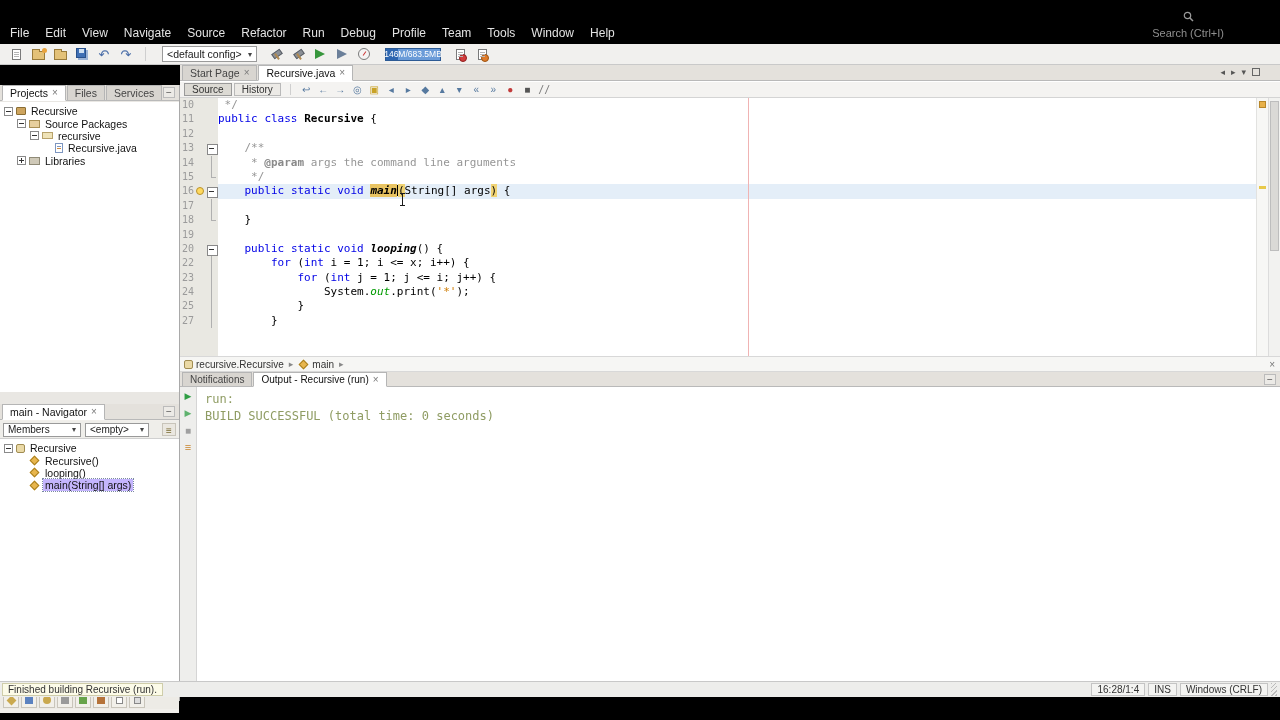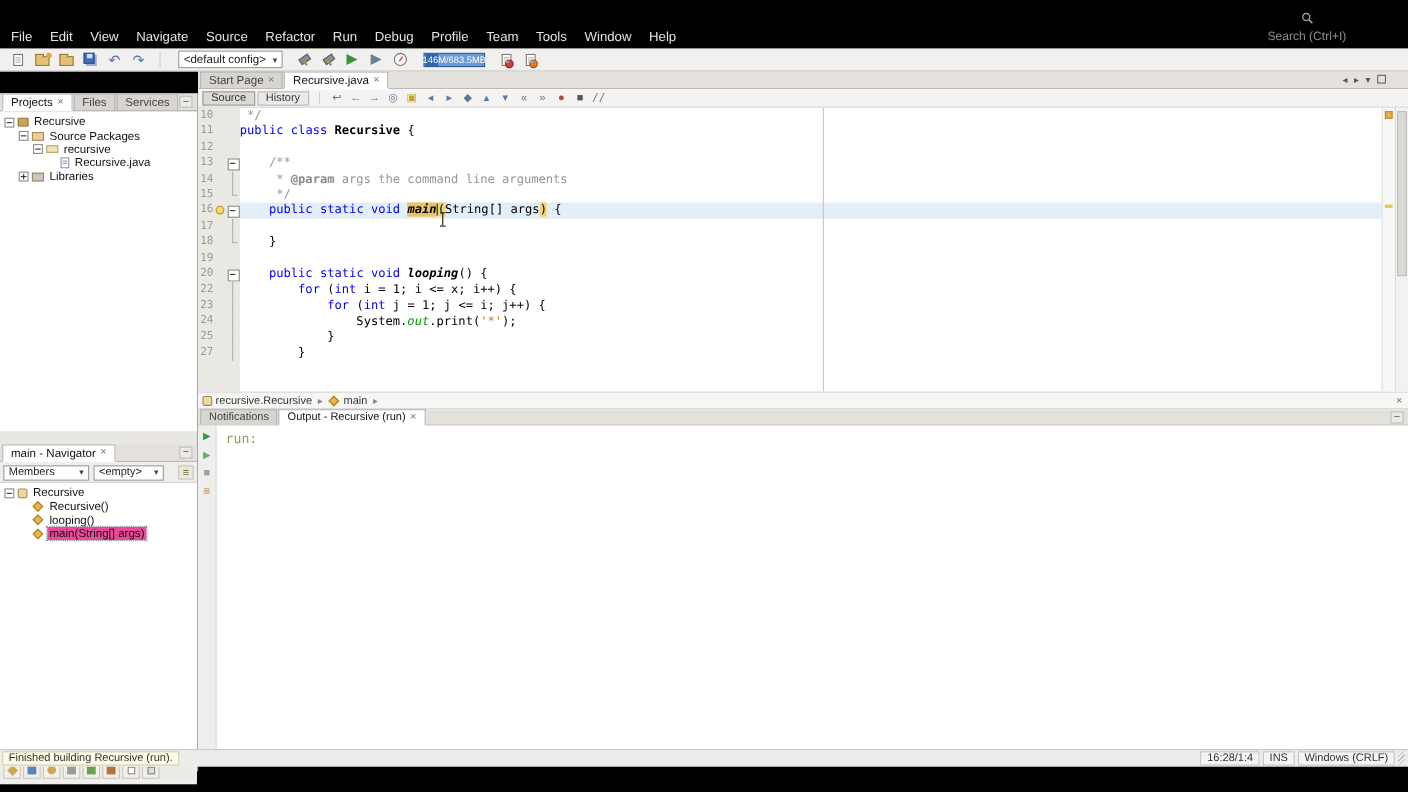--- a/index.html
+++ b/index.html
@@ -72,21 +72,21 @@
   #projects-panel { position:absolute; left:0; top:0; right:0; height:307px; }
   #projects-panel .tab-strip { top:0; }
   #projects-tree { position:absolute; left:0; top:17px; right:0; bottom:0; background:#fff; padding-top:3px; overflow:hidden; }
   .tree-row { display:flex; align-items:center; gap:3px; height:12.4px; font-size:10.5px; color:#111; white-space:nowrap; }
   .handle { flex:none; width:9px; height:9px; position:relative; }
   .handle.minus, .handle.plus { border:1px solid #8a8a8a; background:#fff; }
   .handle.minus::before, .handle.plus::before { content:""; position:absolute; left:1px; right:1px; top:3px; height:1px; background:#333; }
   .handle.plus::after { content:""; position:absolute; top:1px; bottom:1px; left:3px; width:1px; background:#333; }
   .node-icon { flex:none; display:inline-block; }
   .node-label { padding:0 2px; }
-  .tree-row.selected .node-label { background:#ec4899; outline:1px dotted #7a8aa0; }
+  .tree-row.selected .node-label { background:#c4b5fd; outline:1px dotted #7a8aa0; }
   .ic-project { width:10px; height:8px; background:#cda45e; border:1px solid #8a6d34; border-radius:1px; }
   .ic-source-root { width:11px; height:8px; background:#e7cf9e; border:1px solid #a98f55; }
   .ic-package { width:11px; height:7px; background:#efe3b8; border:1px solid #b7a26b; }
   .ic-java-file { width:8px; height:10px; background:#fff; border:1px solid #7d96c0; position:relative; }
   .ic-java-file::after { content:""; position:absolute; left:1px; top:2px; width:4px; height:1px; background:#7d96c0; box-shadow:0 2px 0 #d08a3e; }
   .ic-libraries { width:11px; height:8px; background:#cfc9b8; border:1px solid #8f8a77; }
   .ic-class { width:9px; height:9px; background:#ead9a6; border:1px solid #a08c52; border-radius:2px; }
   .ic-constructor, .ic-method { width:7px; height:7px; background:#e8b64d; border:1px solid #a87f1e; transform:rotate(45deg); margin:1px 2px; }
 
   #navigator-panel { position:absolute; left:0; top:319px; right:0; height:309px; background:#f1efeb; }
@@ -593,20 +593,21 @@
             </button>
             <button class="ostrip-btn" data-name="stop-build-button">
               <span class="ostrip-glyph g-stop-build" data-name="stop-build-icon">■</span>
             </button>
             <button class="ostrip-btn" data-name="ant-settings-button">
               <span class="ostrip-glyph g-ant-settings" data-name="ant-settings-icon">≡</span>
             </button>
           </div>
         <div id="output-text" data-name="output-console">
             <div class="output-line" data-name="output-line">run:</div>
+            <div class="output-line" data-name="output-line">BUILD SUCCESSFUL (total time: 0 seconds)</div>
           </div>
       </div>
     </div>
   </div>
 
   <div id="statusbar" data-name="status-bar">
     <span id="status-message" data-name="status-message">Finished building Recursive (run).</span>
     <span class="status-right" data-name="status-right-cluster">
       <span class="st-box" data-name="caret-position">16:28/1:4</span>
       <span class="st-box" data-name="insert-mode-toggle">INS</span>

